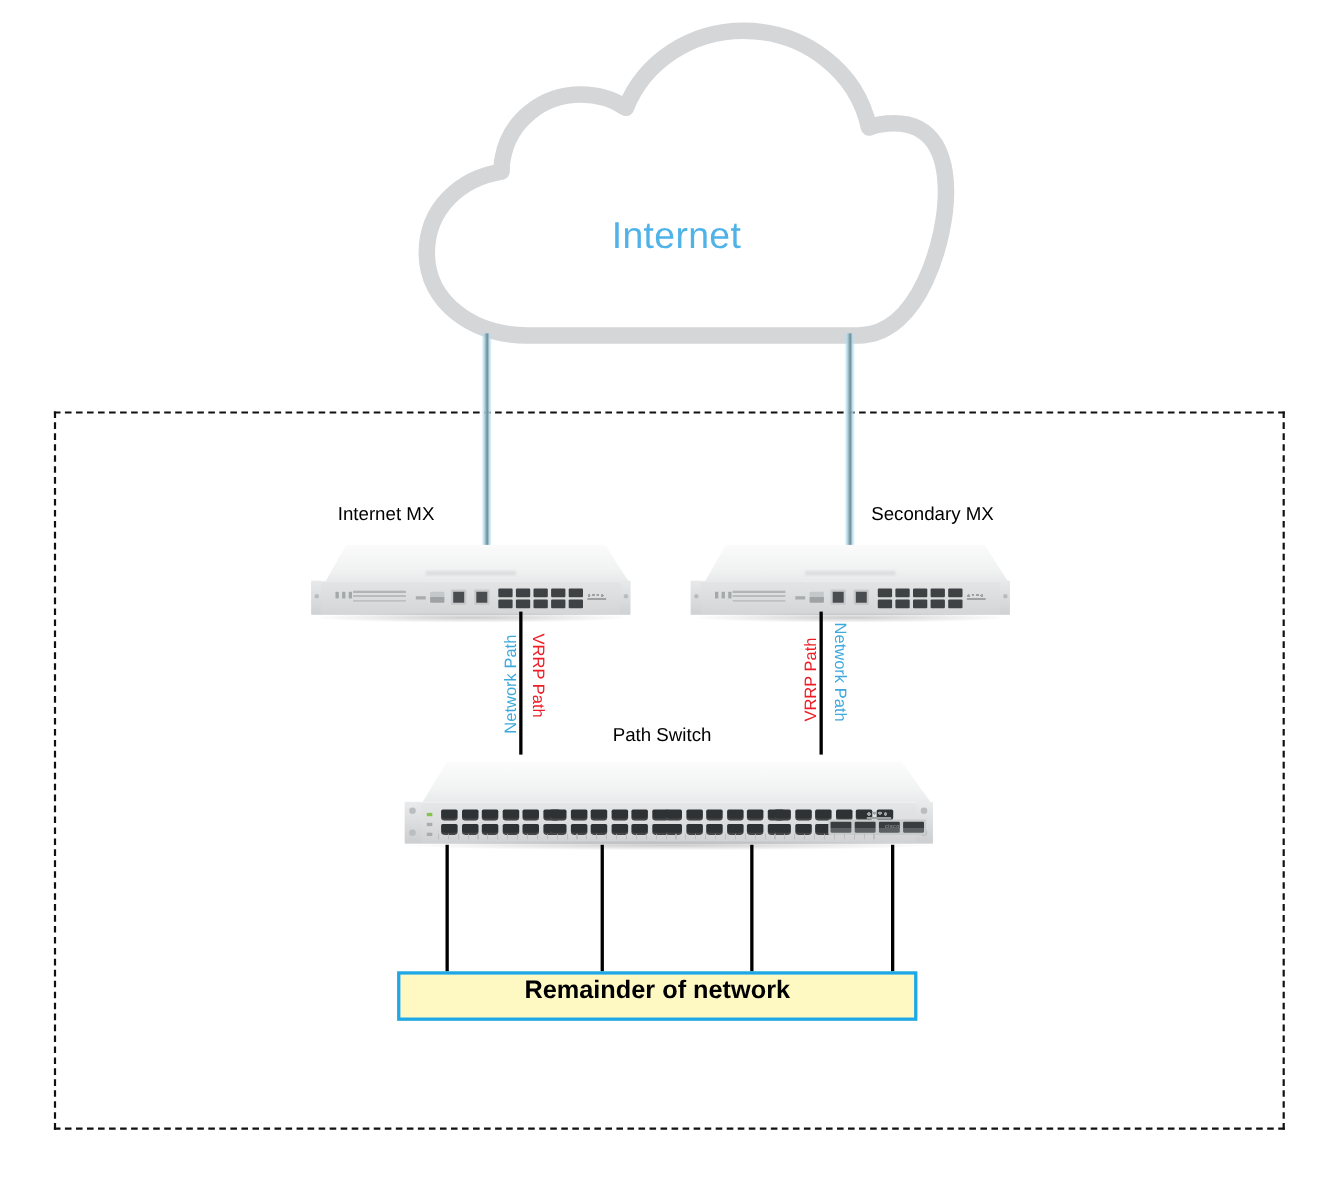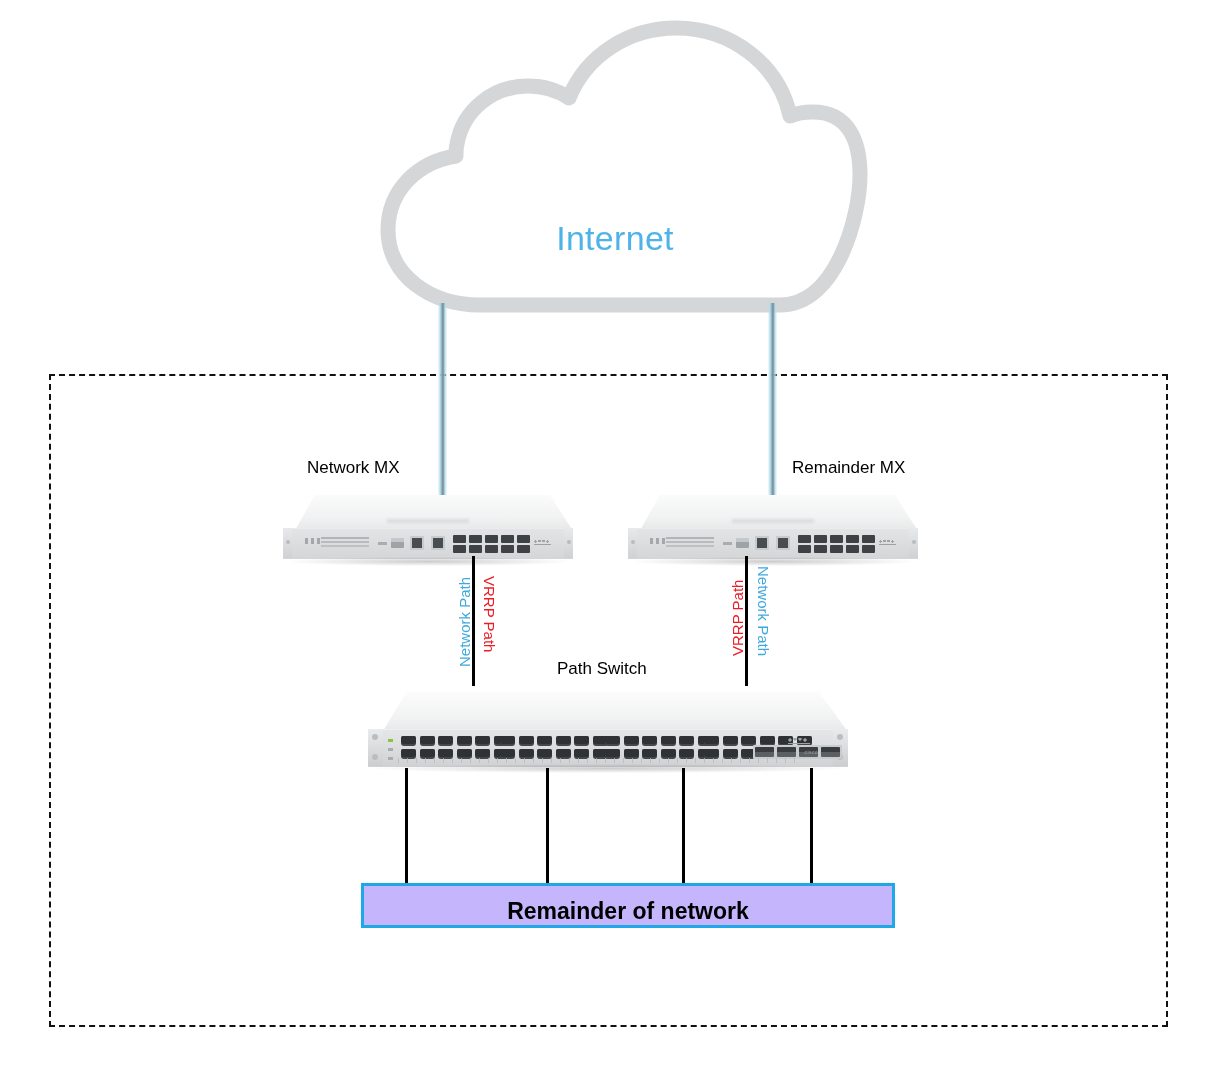--- a/index.html
+++ b/index.html
@@ -43,21 +43,20 @@
   .cloud-label {
     position: absolute;
     left: 0;
     top: 175px;
     width: 510px;
     text-align: center;
     font-size: 34px;
     color: #4FB3E8;
     letter-spacing: 0.3px;
     font-family: "Liberation Sans", sans-serif;
-    margin-top: 24px;
   }
 
   
   .wan-link {
     position: absolute;
     width: 9px;
     background: linear-gradient(to right,
                 rgba(190,228,242,0.15) 0%,
                 rgba(176,221,239,0.85) 22%,
                 #8aa4ad 46%,
@@ -308,27 +307,27 @@
     font-size: 17px;
     color: #000000;
     white-space: nowrap;
   }
 
   
   .remainder-box {
     position: absolute;
     left: 361px;
     top: 883px;
-    width: 534px;
+    width: 473px;
     height: 45px;
     border: 3px solid #1FA8E8;
     box-sizing: border-box;
-    background: #c4b5fd;
+    background: #fef9c3;
     display: flex;
-    align-items: flex-end;
+    align-items: flex-start;
     justify-content: center;
   }
   .remainder-box span {
     font-size: 23px;
     font-weight: bold;
     color: #000000;
   }
 </style>
 </head>
 <body>
@@ -351,21 +350,21 @@
                C 489 92, 500 122, 500 155
                C 500 195, 477 285, 420 285
                Z" fill="#ffffff" stroke="#D4D6D8" stroke-width="15" stroke-linejoin="round"></path>
     </svg>
     <div class="cloud-label">Internet</div>
   </div>
 
   <div class="wan-link" style="left:438px; top:303px; height:205px;"></div>
   <div class="wan-link" style="left:768px; top:303px; height:205px;"></div>
 
-  <div class="dev-label" style="left:307px; top:458px;">Network MX</div>
+  <div class="dev-label" style="left:307px; top:458px;">Internet MX</div>
 
   <div class="device mx" style="left:283px; top:495px;">
     <div class="top-face"></div>
     <div class="top-sheen"></div>
     <div class="front-face"></div>
     <div class="ear left">
         <i></i>
       </div>
     <div class="ear right">
         <i></i>
@@ -389,21 +388,21 @@
       <i></i>
         <i></i>
         <i></i>
         <i></i>
         <i></i>
     </div>
     <div class="brand"></div>
     <div class="shadow"></div>
   </div>
 
-  <div class="dev-label" style="left:792px; top:458px;">Remainder MX</div>
+  <div class="dev-label" style="left:792px; top:458px;">Secondary MX</div>
 
   <div class="device mx" style="left:628px; top:495px;">
     <div class="top-face"></div>
     <div class="top-sheen"></div>
     <div class="front-face"></div>
     <div class="ear left">
         <i></i>
       </div>
     <div class="ear right">
         <i></i>

